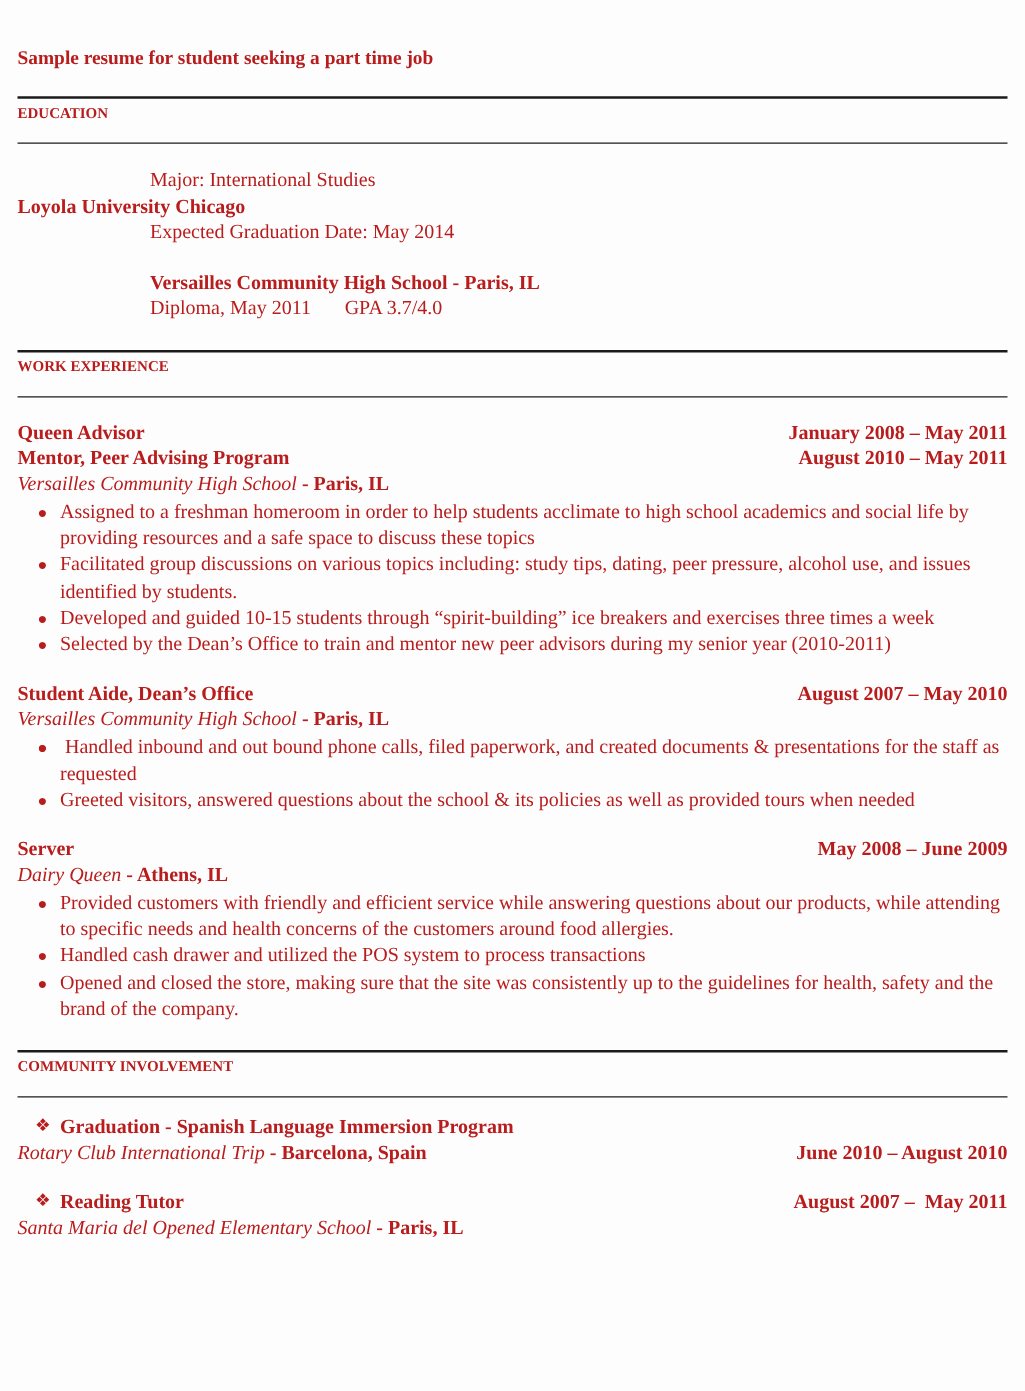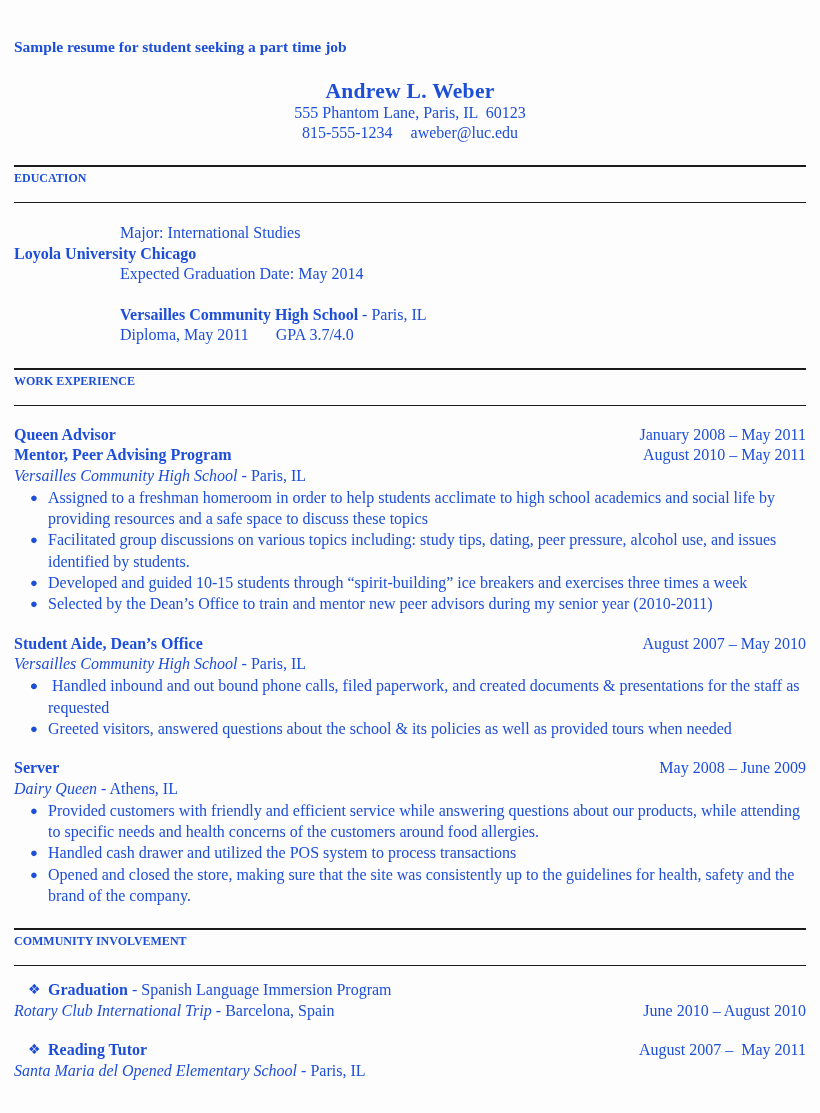--- a/index.html
+++ b/index.html
@@ -2,21 +2,21 @@
 <html><head>
 <meta charset="utf-8">
 <style>
   html, body { margin: 0; padding: 0; background: #f4f4f4; }
   .page {
     width: 820px;
     height: 1113px;
     box-sizing: border-box;
     margin: 0 auto;
     background: #fdfdfd;
-    color: #1d4ed8;
+    color: #b91c1c;
     font-family: "Liberation Serif", "DejaVu Serif", serif;
     font-size: 16px;
     padding: 39px 14px 0 14px;
     overflow: hidden;
   }
   .caption { font-weight: bold; font-size: 15.5px; line-height: 16px; }
   .hdr { text-align: center; margin-top: 25px; }
   .name { font-size: 21.5px; font-weight: bold; line-height: 23px; letter-spacing: 0.3px; }
   .hline { font-size: 16px; line-height: 20px; white-space: pre-wrap; }
   .gap { display: inline-block; width: 18px; }
@@ -31,21 +31,21 @@
     font-size: 12px;
     line-height: 20px;
   }
 
   .edu { margin-top: 20px; }
   .line { line-height: 20.5px; }
   .bold { font-weight: bold; }
   .ital { font-style: italic; }
   .indent { margin-left: 106px; }
   .hs-gap { margin-top: 20px; }
-  .suffix, .dates { white-space: pre-wrap; }
+  .suffix, .dates { white-space: pre-wrap; font-weight: bold; }
 
   .job { margin-top: 19px; }
   .row { display: flex; justify-content: space-between; line-height: 20.8px; }
   .row .left { white-space: pre-wrap; }
   .bullets { list-style: none; margin: 0; padding: 0; }
   .bullet { position: relative; padding-left: 34px; line-height: 21.3px; white-space: pre-wrap; }
   .bullet .marker {
     position: absolute; left: 16px; top: 0;
     font-size: 13px; line-height: 21.3px;
   }
@@ -54,25 +54,20 @@
   .d-left { position: relative; padding-left: 34px; white-space: pre-wrap; }
   .d-left .marker-d { position: absolute; left: 14px; top: 0; font-size: 14px; }
 </style>
 </head>
 <body>
 
 <div class="page">
 
   <div class="caption">Sample resume for student seeking a part time job</div>
 
-  <div class="hdr">
-    <div class="name">Andrew L. Weber</div>
-    <div class="hline">555 Phantom Lane, Paris, IL  60123</div>
-    <div class="hline"><span>815-555-1234</span><span class="gap"></span><span>aweber@luc.edu</span></div>
-  </div>
 
   <div class="sec-h"><span>EDUCATION</span></div>
 
   <div class="edu">
     <div class="line indent">Major: International Studies</div>
     <div class="line bold">Loyola University Chicago</div>
     <div class="line indent">Expected Graduation Date: May 2014</div>
     <div class="line indent hs-gap"><span class="bold">Versailles Community High School</span><span class="suffix"> - Paris, IL</span></div>
     <div class="line indent"><span>Diploma, May 2011</span><span class="gpa-gap"></span><span>GPA 3.7/4.0</span></div>
   </div>

